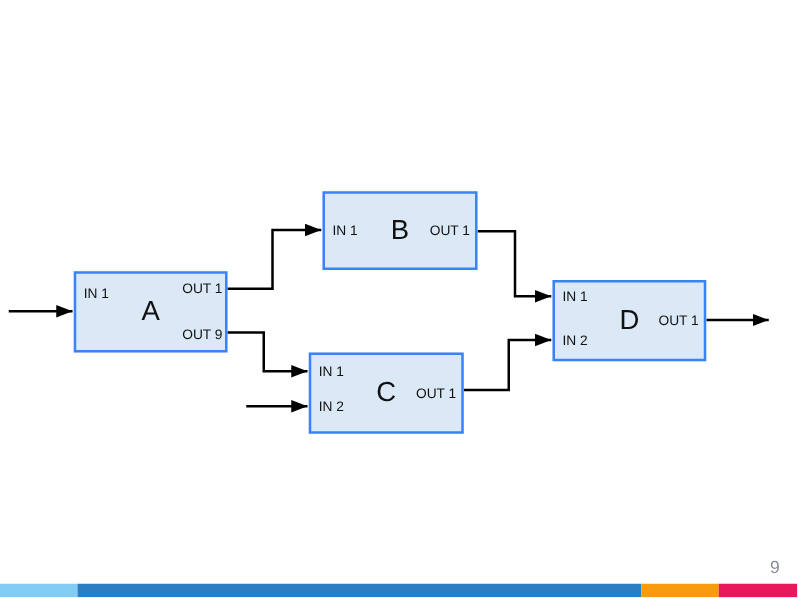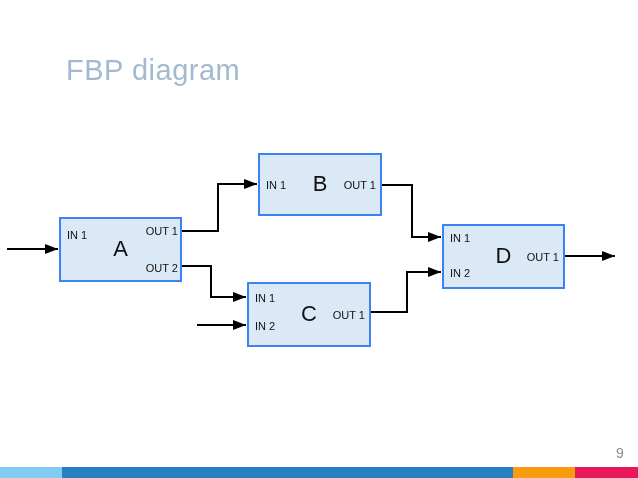--- a/index.html
+++ b/index.html
@@ -81,41 +81,40 @@
   .seg-1 { width: 62px;  background: #82ccf3; }
   .seg-2 { width: 451px; background: #2a7fc2; }
   .seg-3 { width: 62px;  background: #f89c0f; }
   .seg-4 { width: 63px;  background: #e9175c; }
 </style>
 </head>
 <body>
 
 <div class="slide">
 
-  <div class="slide-title">FBP diagram</div>
 
   <svg class="wires" viewBox="0 0 638 478" xmlns="http://www.w3.org/2000/svg">
     <defs>
       <marker id="arrowhead" markerUnits="userSpaceOnUse" markerWidth="14" markerHeight="11" refX="13" refY="5" orient="auto">
         <path d="M0,0 L13,5 L0,10 Z" fill="#000000"></path>
       </marker>
     </defs>
     <polyline points="7,249 58,249" fill="none" stroke="#000000" stroke-width="2" marker-end="url(#arrowhead)"></polyline>
     <polyline points="181,231 218,231 218,184 257,184" fill="none" stroke="#000000" stroke-width="2" marker-end="url(#arrowhead)"></polyline>
     <polyline points="181,266 211,266 211,297 246,297" fill="none" stroke="#000000" stroke-width="2" marker-end="url(#arrowhead)"></polyline>
     <polyline points="197,325 246,325" fill="none" stroke="#000000" stroke-width="2" marker-end="url(#arrowhead)"></polyline>
     <polyline points="382,185 412,185 412,237 441,237" fill="none" stroke="#000000" stroke-width="2" marker-end="url(#arrowhead)"></polyline>
     <polyline points="371,312 407,312 407,272 441,272" fill="none" stroke="#000000" stroke-width="2" marker-end="url(#arrowhead)"></polyline>
     <polyline points="565,256 615,256" fill="none" stroke="#000000" stroke-width="2" marker-end="url(#arrowhead)"></polyline>
   </svg>
 
   <div class="node node-a">
     <span class="port" style="left:6px; top:9px;">IN 1</span>
     <span class="port" style="right:2px; top:5px;">OUT 1</span>
-    <span class="port" style="right:2px; top:42px;">OUT 2</span>
+    <span class="port" style="right:2px; top:42px;">OUT 9</span>
     <span class="node-letter">A</span>
   </div>
 
   <div class="node node-b">
     <span class="port v-center" style="left:6px;">IN 1</span>
     <span class="port v-center" style="right:4px;">OUT 1</span>
     <span class="node-letter">B</span>
   </div>
 
   <div class="node node-c">

